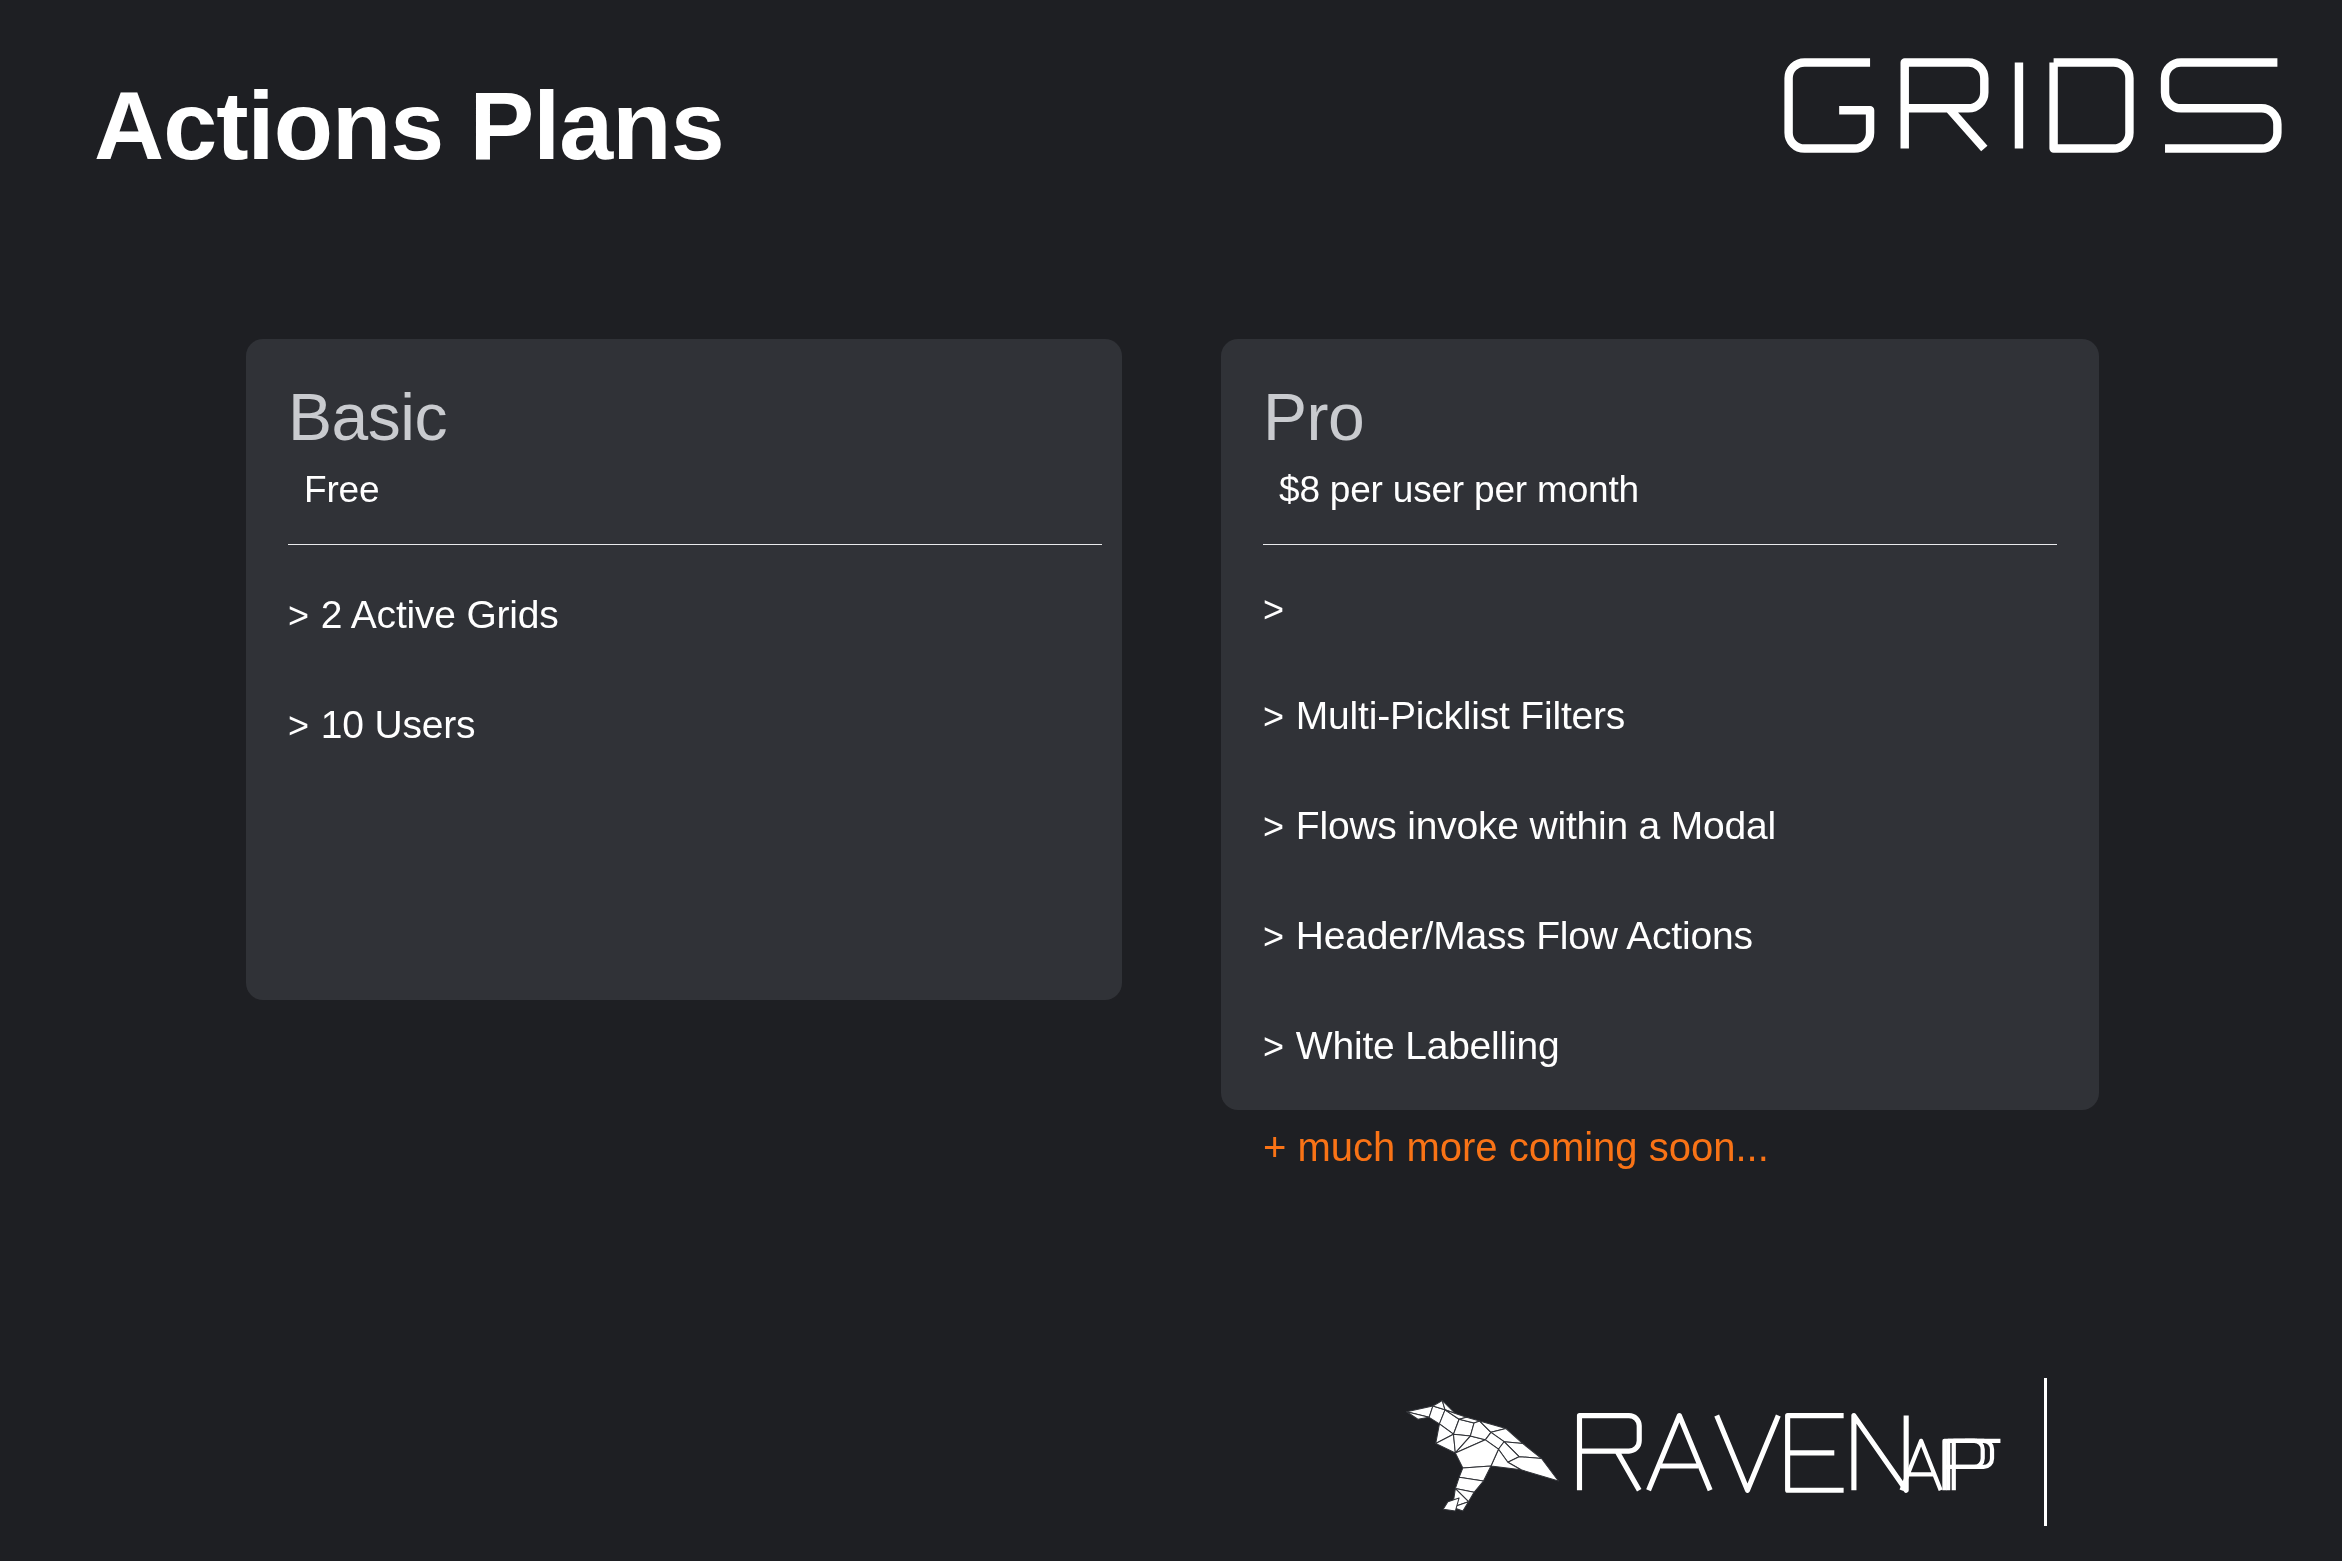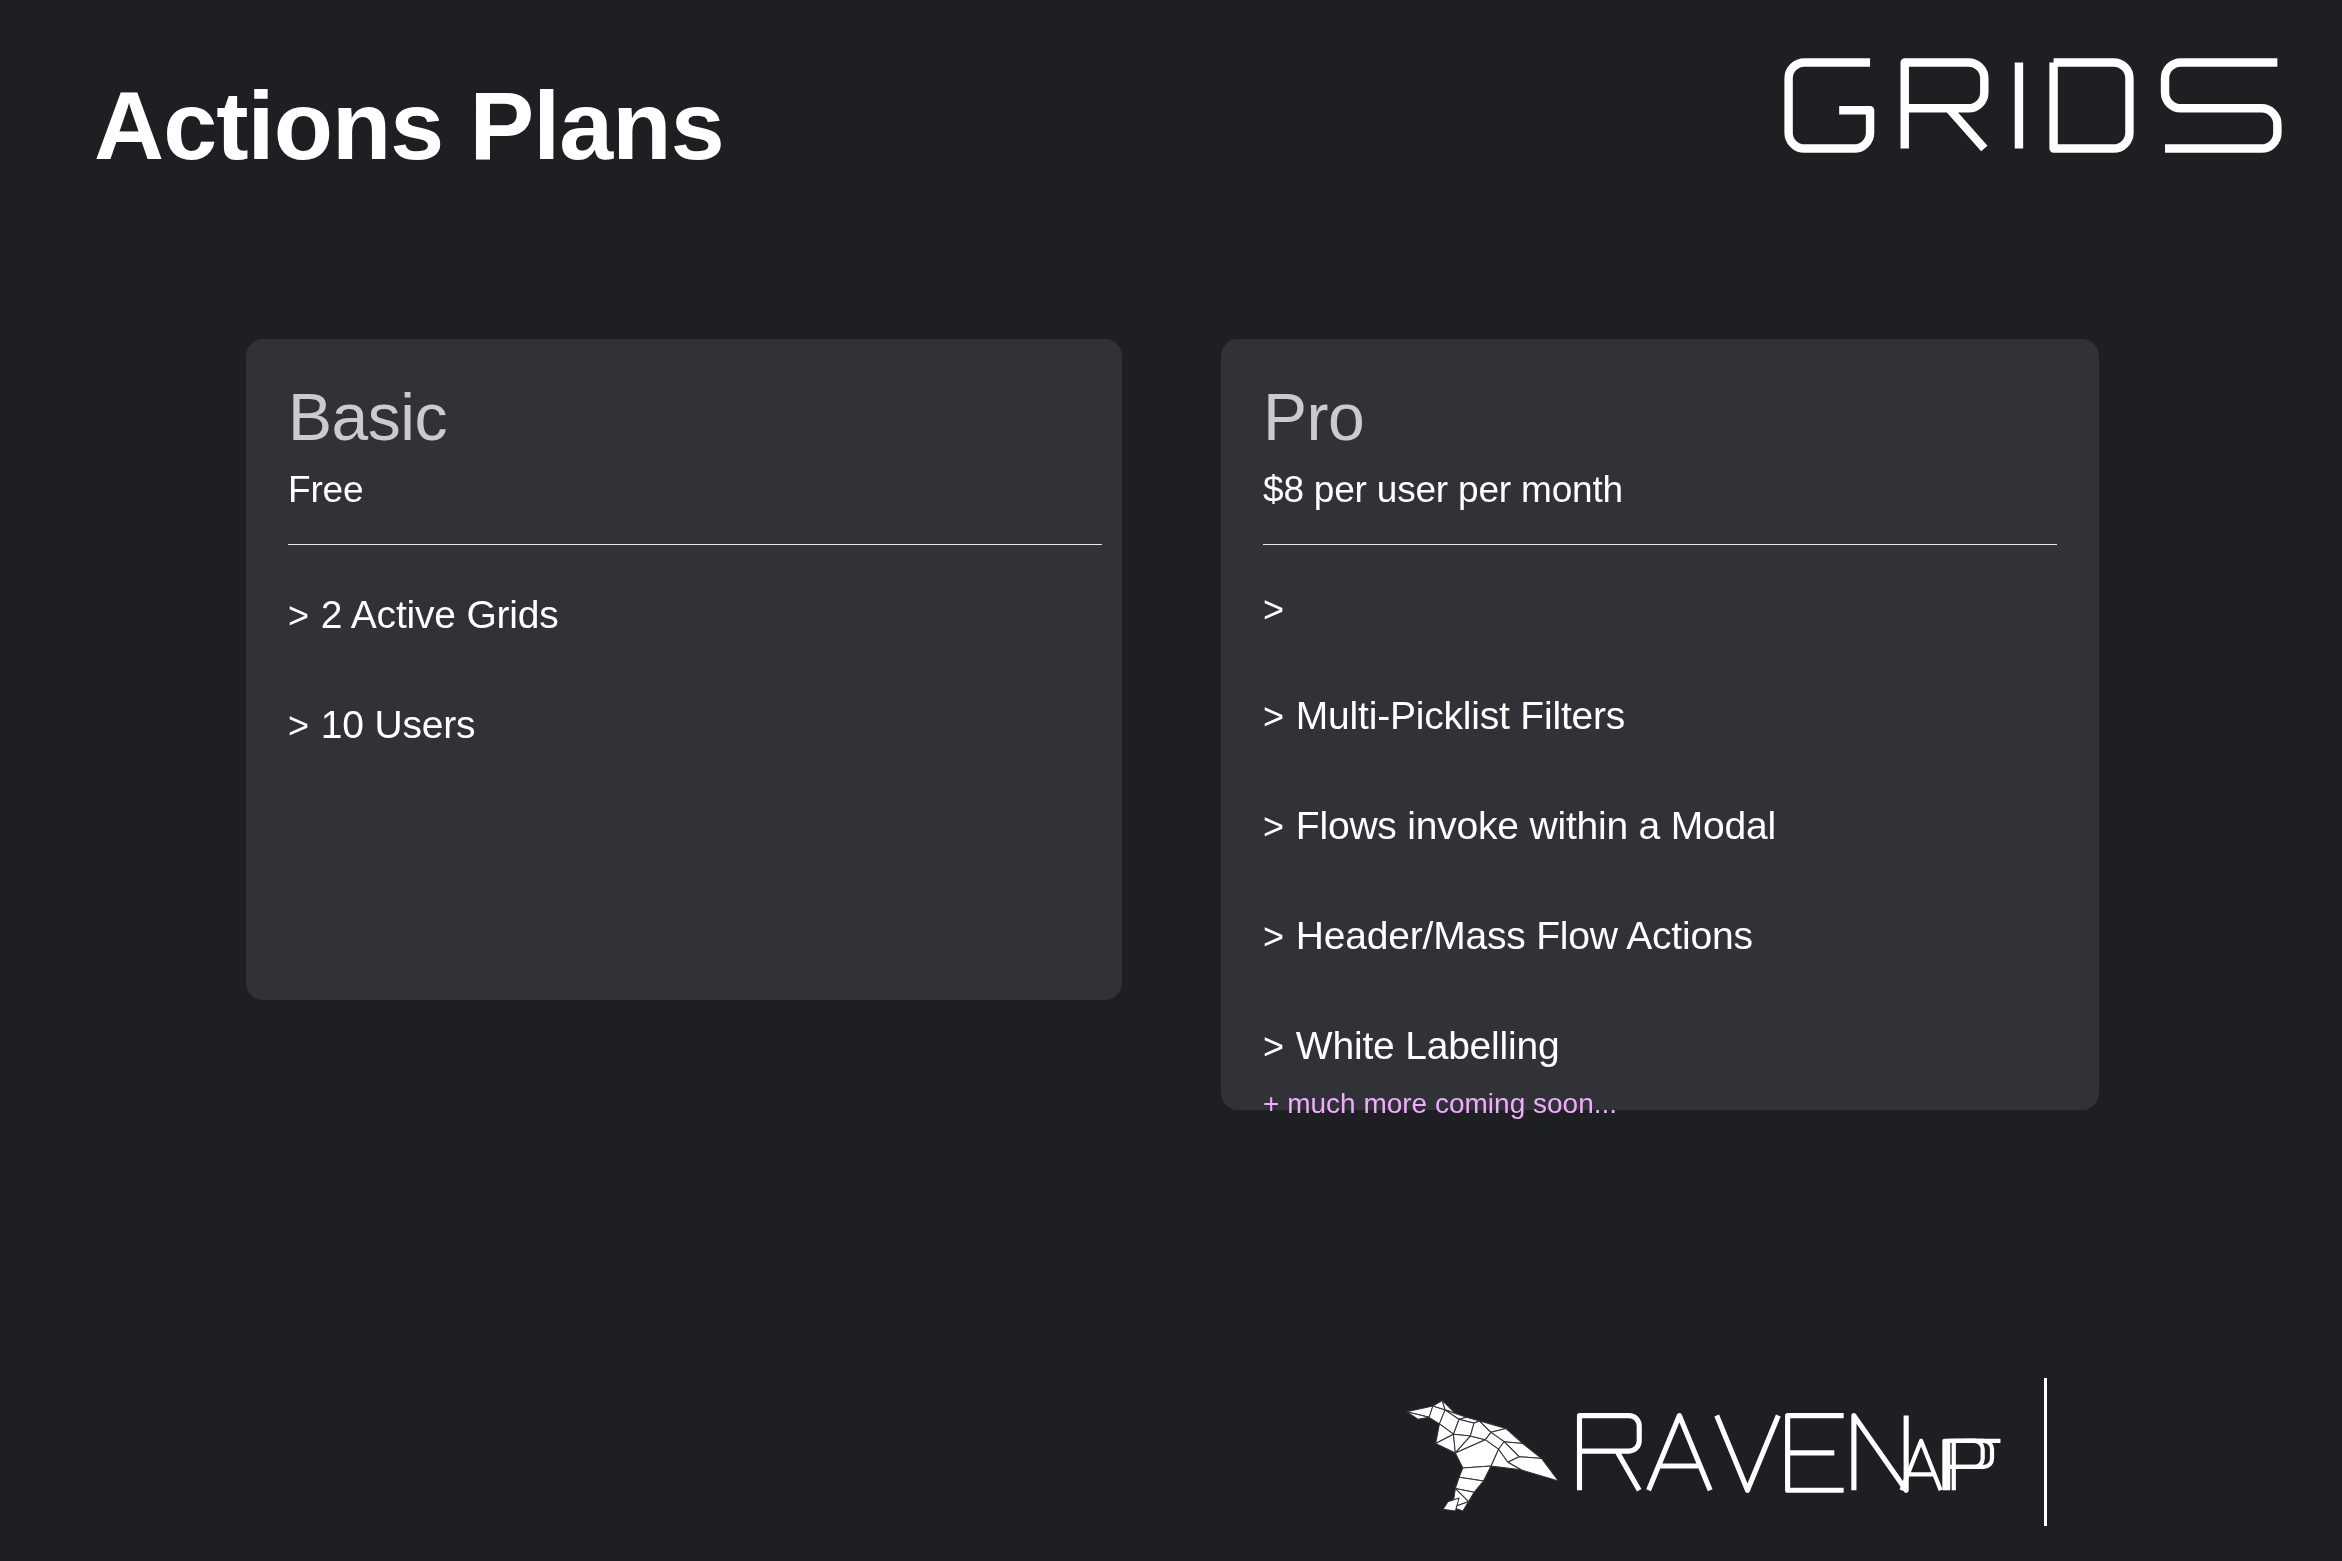--- a/index.html
+++ b/index.html
@@ -68,21 +68,21 @@
     color: #c9cbcf;
     line-height: 1;
     margin: 0 0 20.6px 0;
     letter-spacing: -0.5px;
   }
   .card-price {
     font-size: 37px;
     font-weight: 400;
     color: #ffffff;
     line-height: 1;
-    margin: 0;
+    margin: 16px;
     letter-spacing: -0.2px;
   }
   .card-divider {
     margin-top: 36px;
     height: 1.9px;
     background: #e9eaec;
     width: 100%;
     border: 0;
   }
 
@@ -111,23 +111,23 @@
     flex: 0 0 auto;
     margin-right: 12px;
     font-size: 36px;
     color: #ffffff;
     line-height: 1;
   }
 
   .coming-soon {
     position: absolute;
     left: 1263px;
-    top: 1088px;
-    font-size: 28px;
-    color: #f0abfc;
+    top: 1125px;
+    font-size: 40px;
+    color: #f97316;
     letter-spacing: 0px;
   }
 
   
   .footer {
     position: absolute;
     left: 1401px;
     top: 1363px;
     width: 843px;
     height: 178px;

